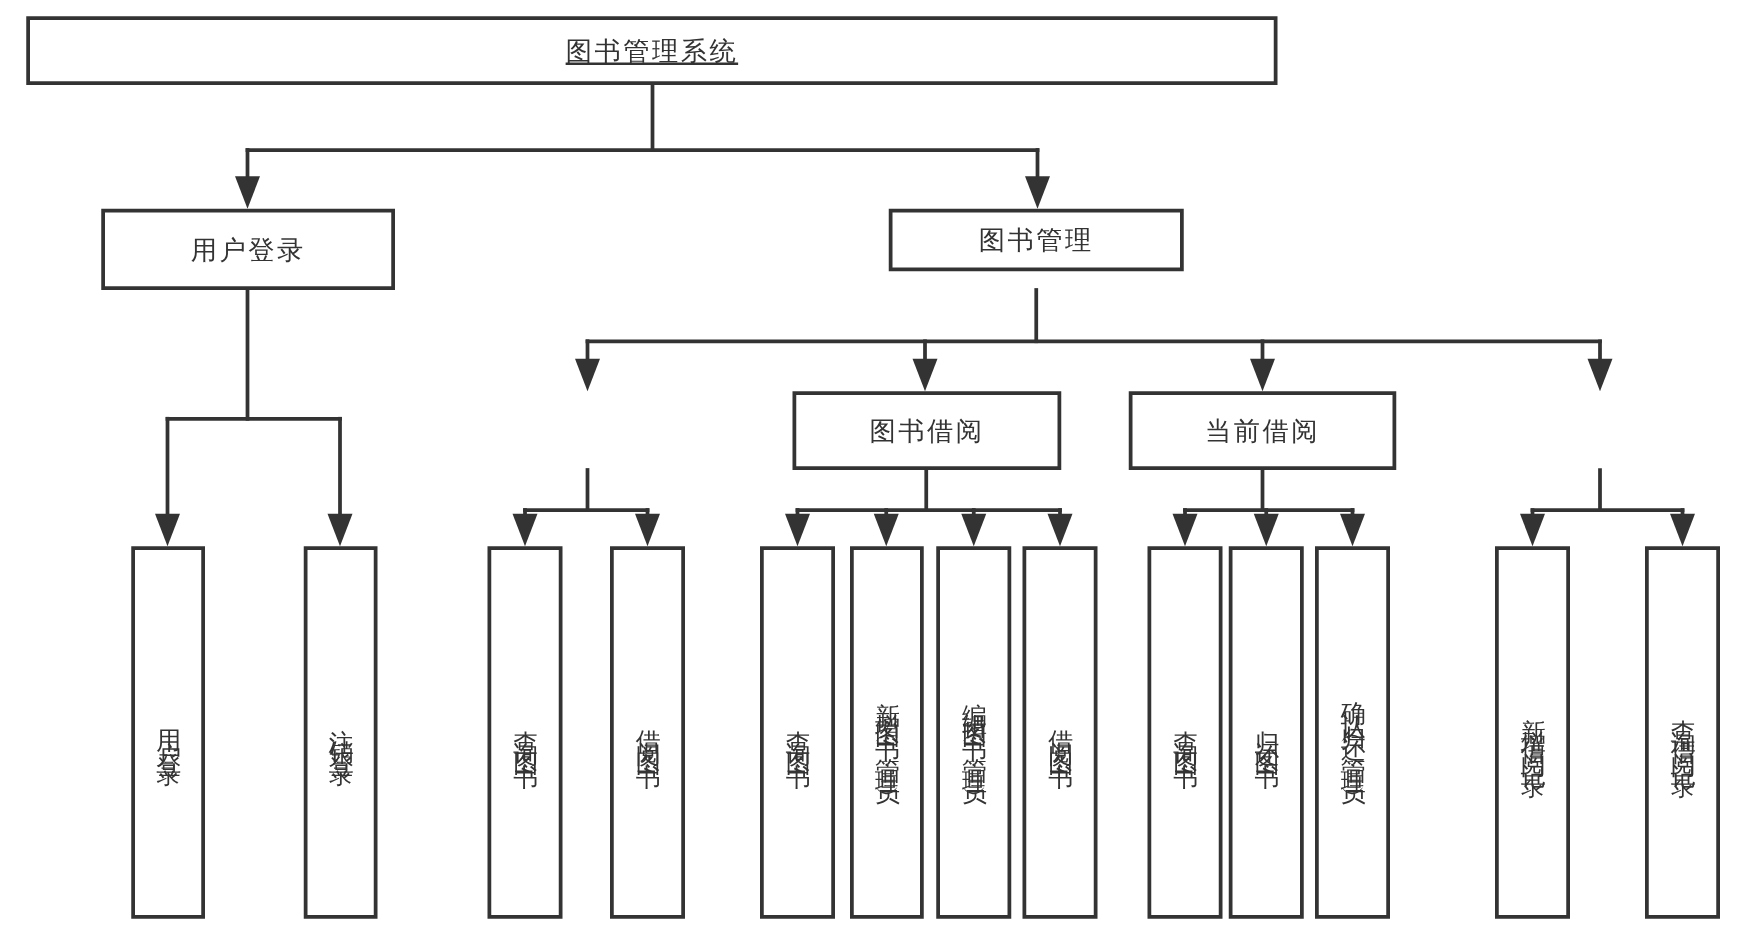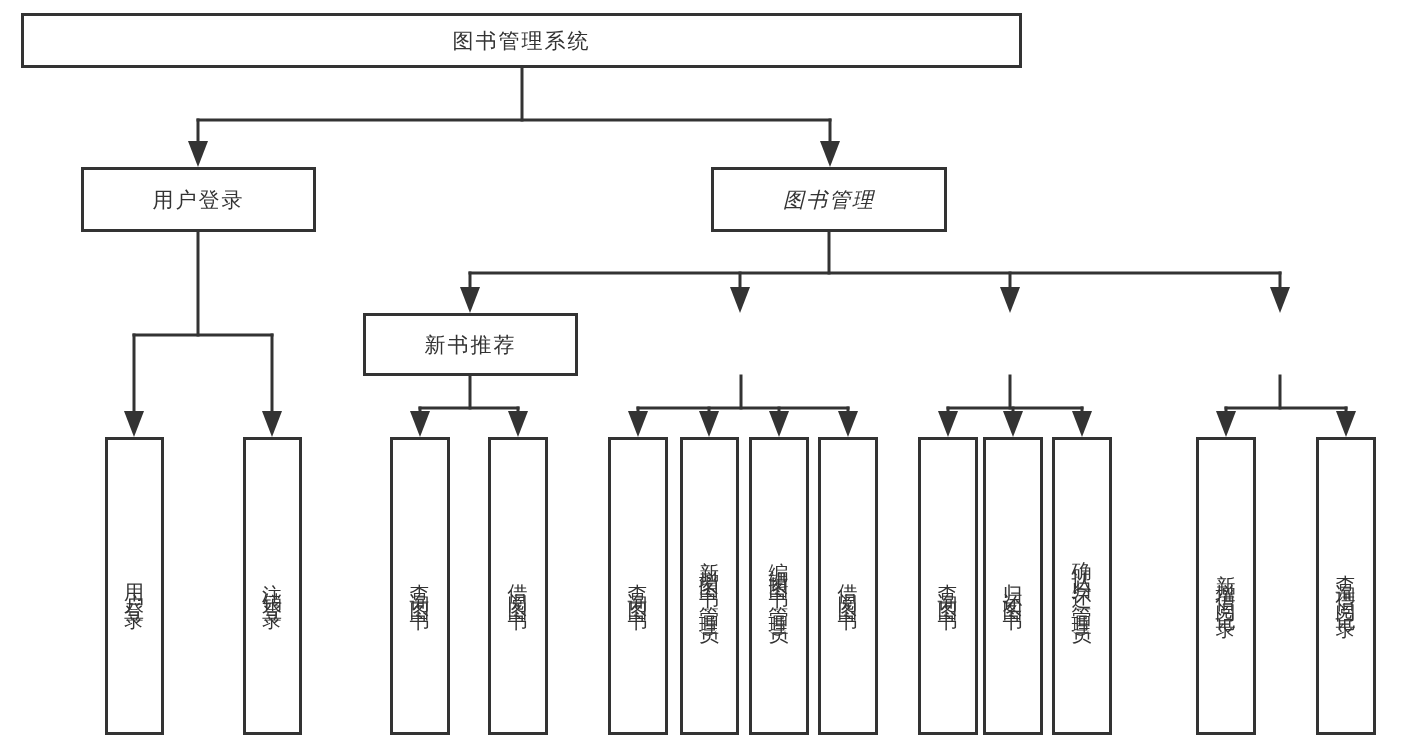--- a/index.html
+++ b/index.html
@@ -107,33 +107,36 @@
     <g>
       <line x1="1280" y1="376" x2="1280" y2="408"></line>
       <line x1="1226" y1="408" x2="1346" y2="408"></line>
       <line x1="1226" y1="408" x2="1226" y2="413"></line>
       <polygon points="1216,411 1236,411 1226,437"></polygon>
       <line x1="1346" y1="408" x2="1346" y2="413"></line>
       <polygon points="1336,411 1356,411 1346,437"></polygon>
     </g>
   </svg>
 
-  <div class="box" style="left:21px;top:13px;width:1001px;height:55px;">
+  <div class="box" style="left:21px;top:13px;width:1001px;height:55px;text-decoration:underline;">
     <span>图书管理系统</span>
   </div>
 
   <div class="box" style="left:81px;top:167px;width:235px;height:65px;">
     <span>用户登录</span>
   </div>
-  <div class="box" style="left:711px;top:167px;width:236px;height:65px;font-style:italic;">
+  <div class="box" style="left:711px;top:167px;width:236px;height:50px;">
     <span>图书管理</span>
   </div>
 
-  <div class="box" style="left:363px;top:313px;width:215px;height:63px;">
-    <span>新书推荐</span>
+  <div class="box" style="left:634px;top:313px;width:215px;height:63px;">
+    <span>图书借阅</span>
+  </div>
+  <div class="box" style="left:903px;top:313px;width:214px;height:63px;">
+    <span>当前借阅</span>
   </div>
 
   <div class="leaf" style="left:105px;width:59px;">
     <span class="vtext">用户登录</span>
   </div>
   <div class="leaf" style="left:243px;width:59px;">
     <span class="vtext">注销登录</span>
   </div>
 
   <div class="leaf" style="left:390px;width:60px;">

